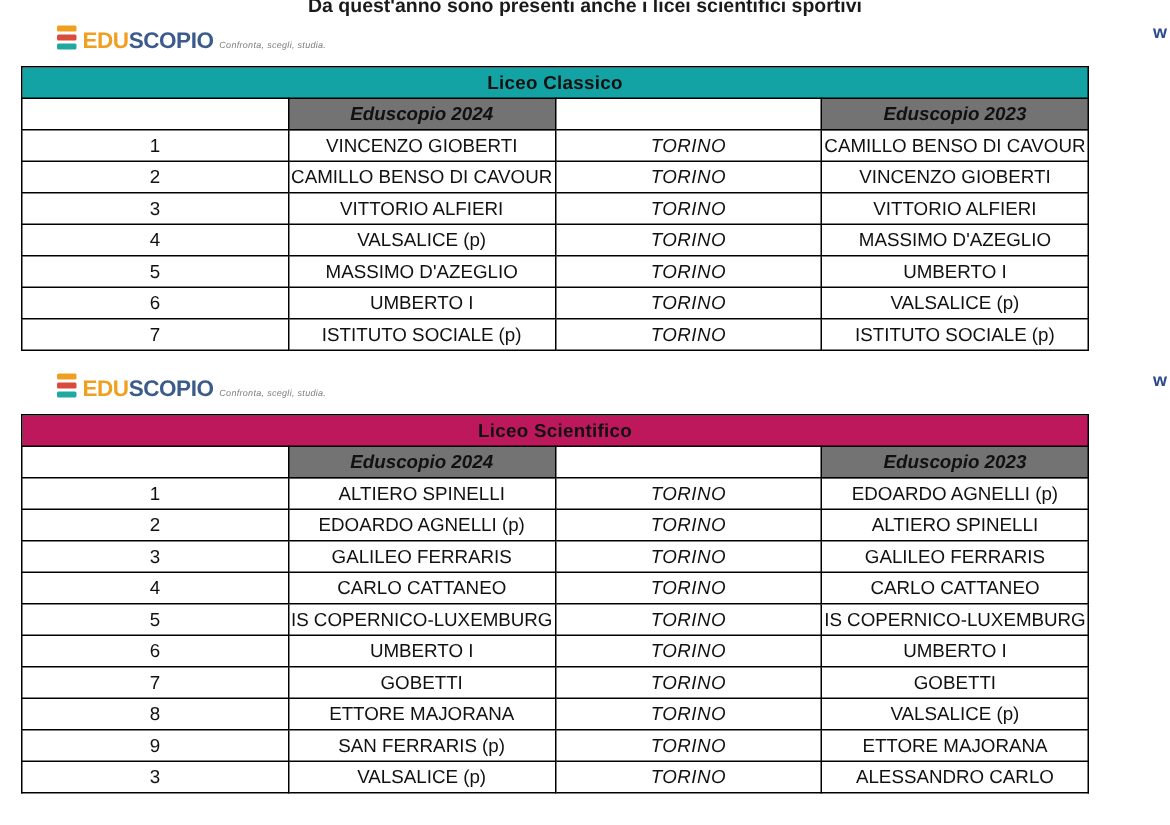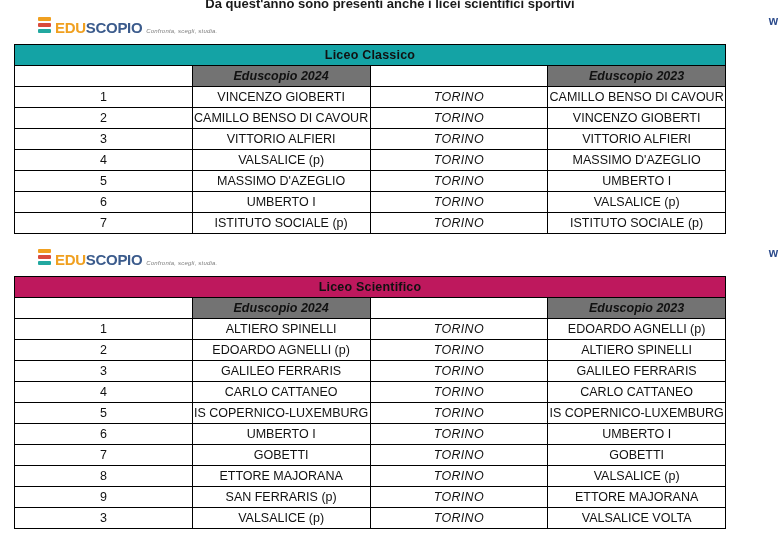--- a/index.html
+++ b/index.html
@@ -308,19 +308,19 @@
       <tr>
         <td class="idx">9</td>
         <td class="school">SAN FERRARIS (p)</td>
         <td class="city">TORINO</td>
         <td class="school">ETTORE MAJORANA</td>
       </tr>
       <tr>
         <td class="idx">3</td>
         <td class="school">VALSALICE (p)</td>
         <td class="city">TORINO</td>
-        <td class="school">VALSALICE VOLTA</td>
+        <td class="school">ALESSANDRO CARLO</td>
       </tr>
     </tbody>
       </table>
   </div>
 
 </div>
 
 </body></html>

